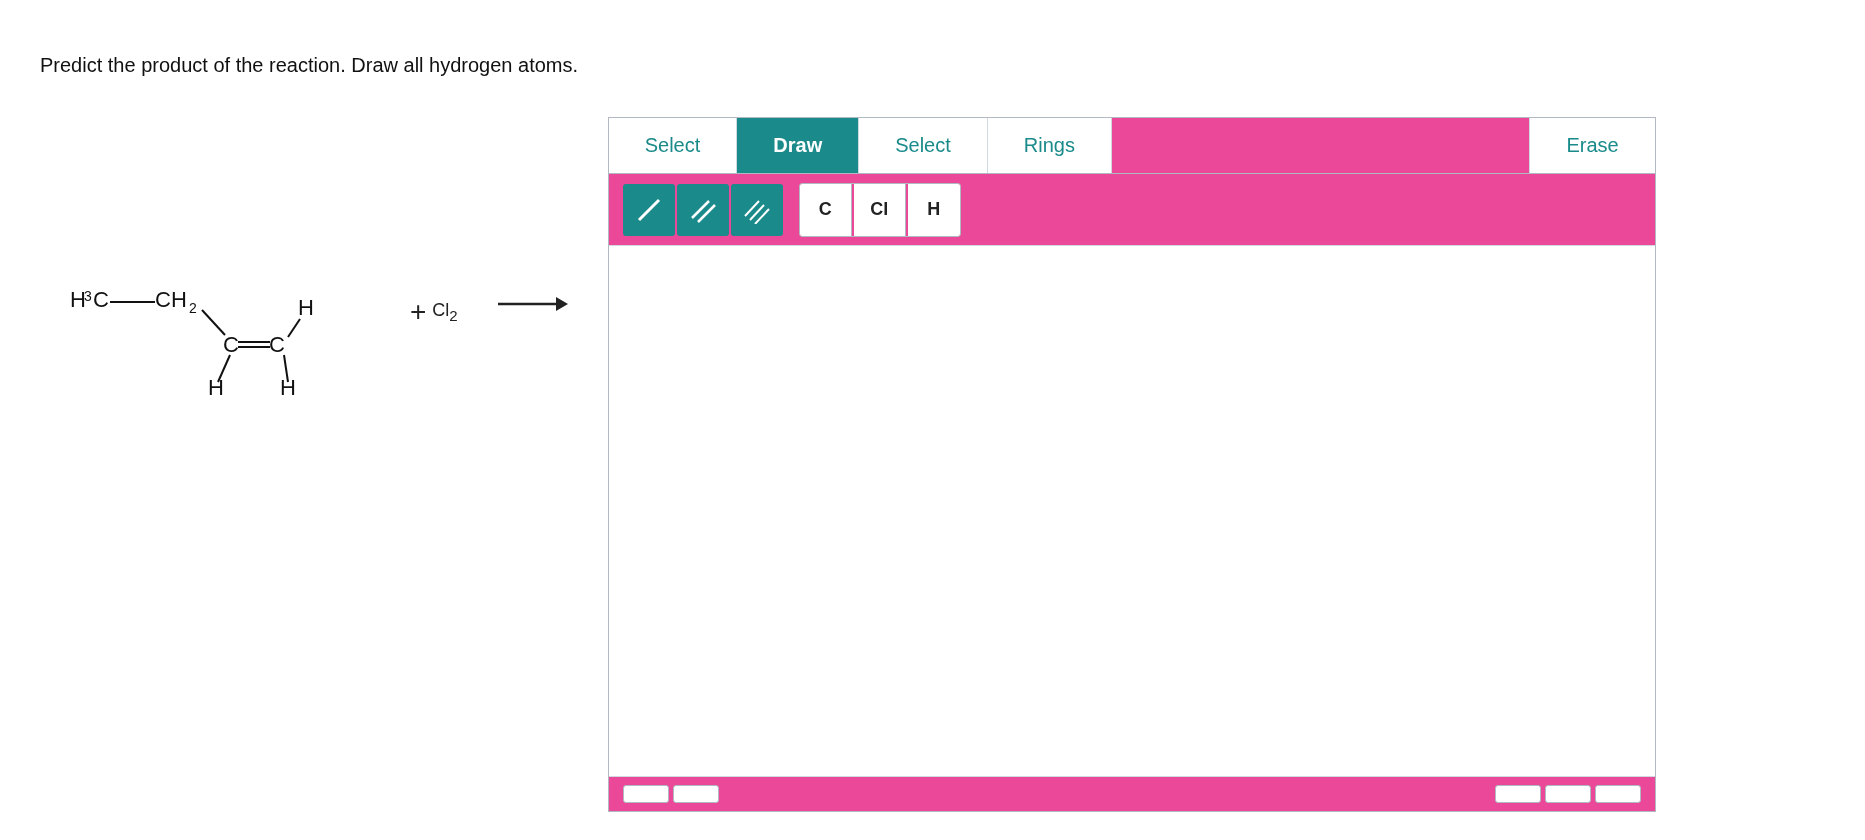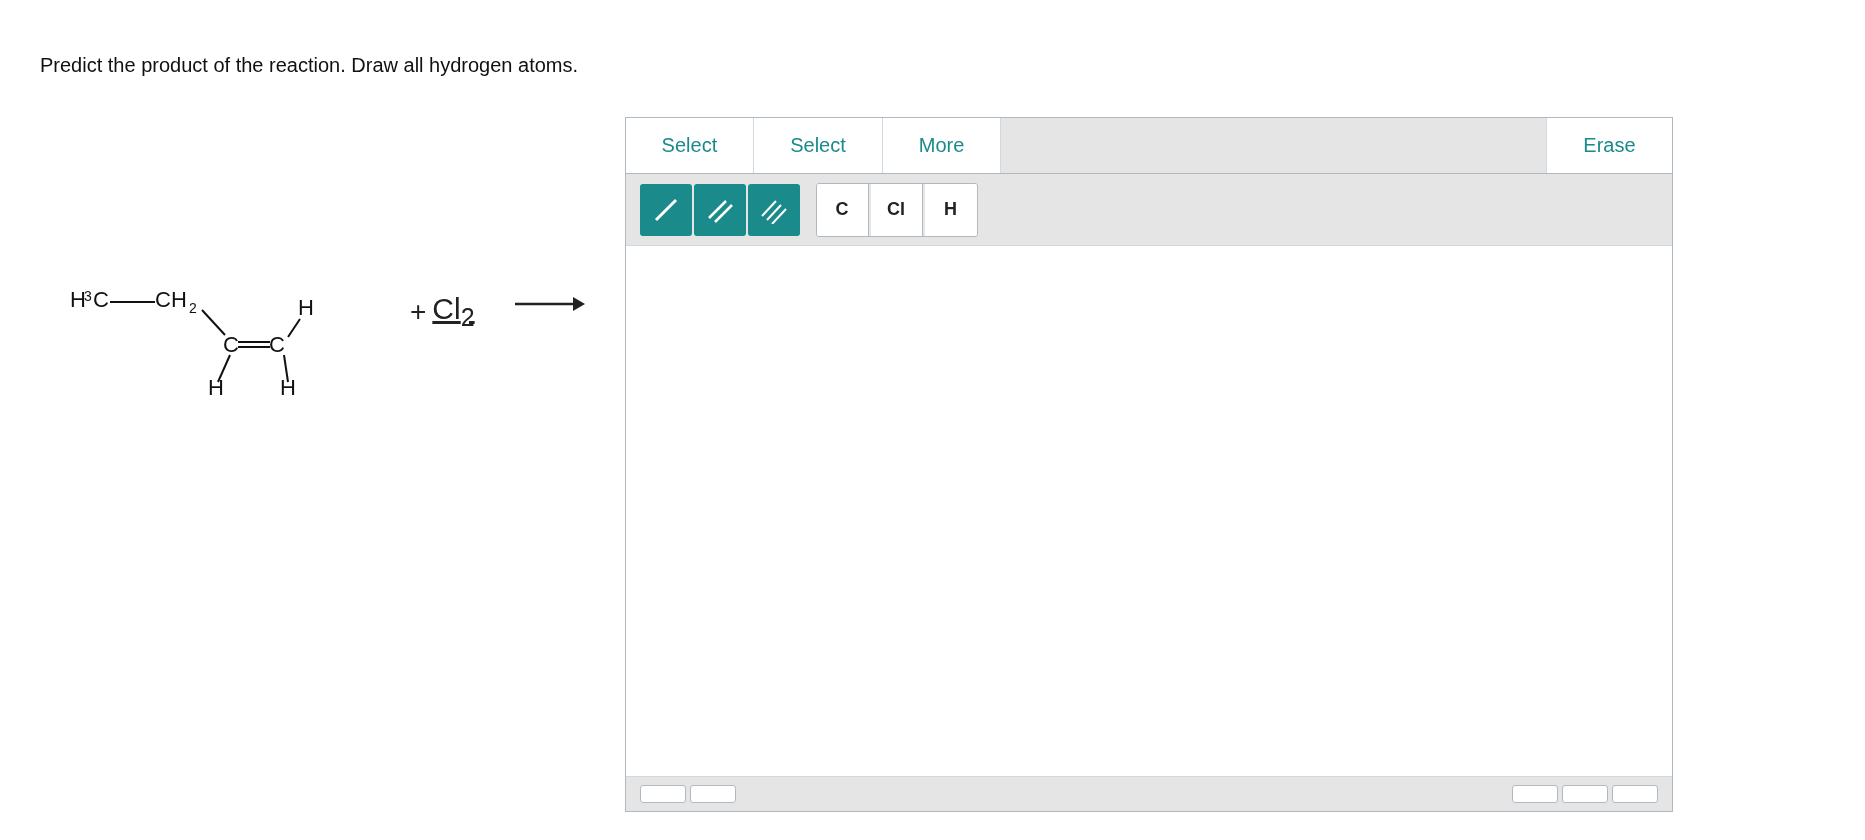--- a/index.html
+++ b/index.html
@@ -43,21 +43,21 @@
       gap: 6px;
       margin-top: 10px;
     }
     .arrow {
       font-size: 36px;
       color: #222;
       margin-left: 10px;
     }
     .editor-panel {
       border: 1.5px solid #b0b8c1;
-      background: #e5e5e5;
+      background: #ec4899;
       width: 1048px;
       min-height: 680px;
       flex-shrink: 0;
     }
     .toolbar-top {
       display: flex;
       align-items: stretch;
       border-bottom: 1.5px solid #b0b8c1;
       height: 56px;
     }
@@ -203,42 +203,45 @@
 
         <text x="168" y="218" font-size="22" font-family="Arial" fill="#111">H</text>
         <line x1="190" y1="178" x2="178" y2="205" stroke="#111" stroke-width="2"></line>
 
         <text x="240" y="218" font-size="22" font-family="Arial" fill="#111">H</text>
         <line x1="244" y1="178" x2="248" y2="205" stroke="#111" stroke-width="2"></line>
       </svg>
 
       <div class="plus-reagent">
         <span>+</span>
-        <span style="font-size:30px;text-decoration:underline;">Cl<sub>2</sub></span>
+        <span style="font-size:18px;">Cl<sub>2</sub></span>
       </div>
 
       <div class="arrow">
         <svg width="70" height="30" viewBox="0 0 70 30">
           <line x1="0" y1="15" x2="58" y2="15" stroke="#222" stroke-width="2.5"></line>
           <polygon points="58,8 70,15 58,22" fill="#222"></polygon>
         </svg>
       </div>
     </div>
 
     <div class="editor-panel">
 
       <div class="toolbar-top">
         <div class="toolbar-tab">
           <span>Select</span>
         </div>
+        <div class="toolbar-tab active">
+          <span>Draw</span>
+        </div>
         <div class="toolbar-tab">
           <span>Select</span>
         </div>
         <div class="toolbar-tab">
-          <span>More</span>
+          <span>Rings</span>
         </div>
         <div class="toolbar-spacer"></div>
         <div class="toolbar-tab erase">
           <span>Erase</span>
         </div>
       </div>
 
       <div class="toolbar-sub">
         <div class="bond-group">
 

